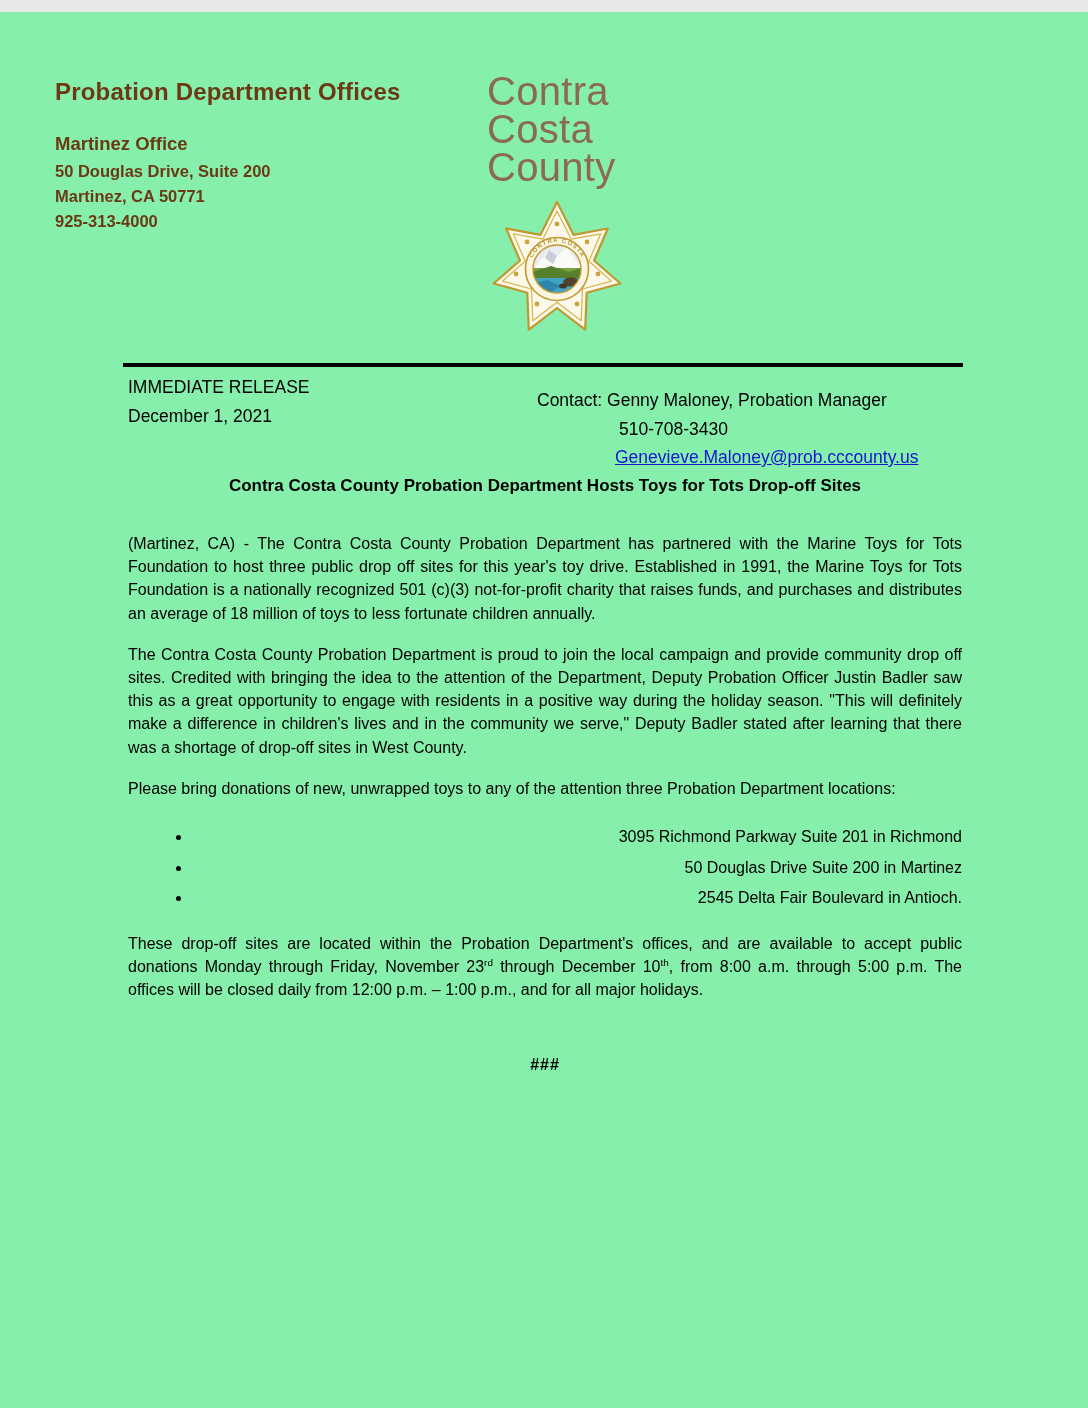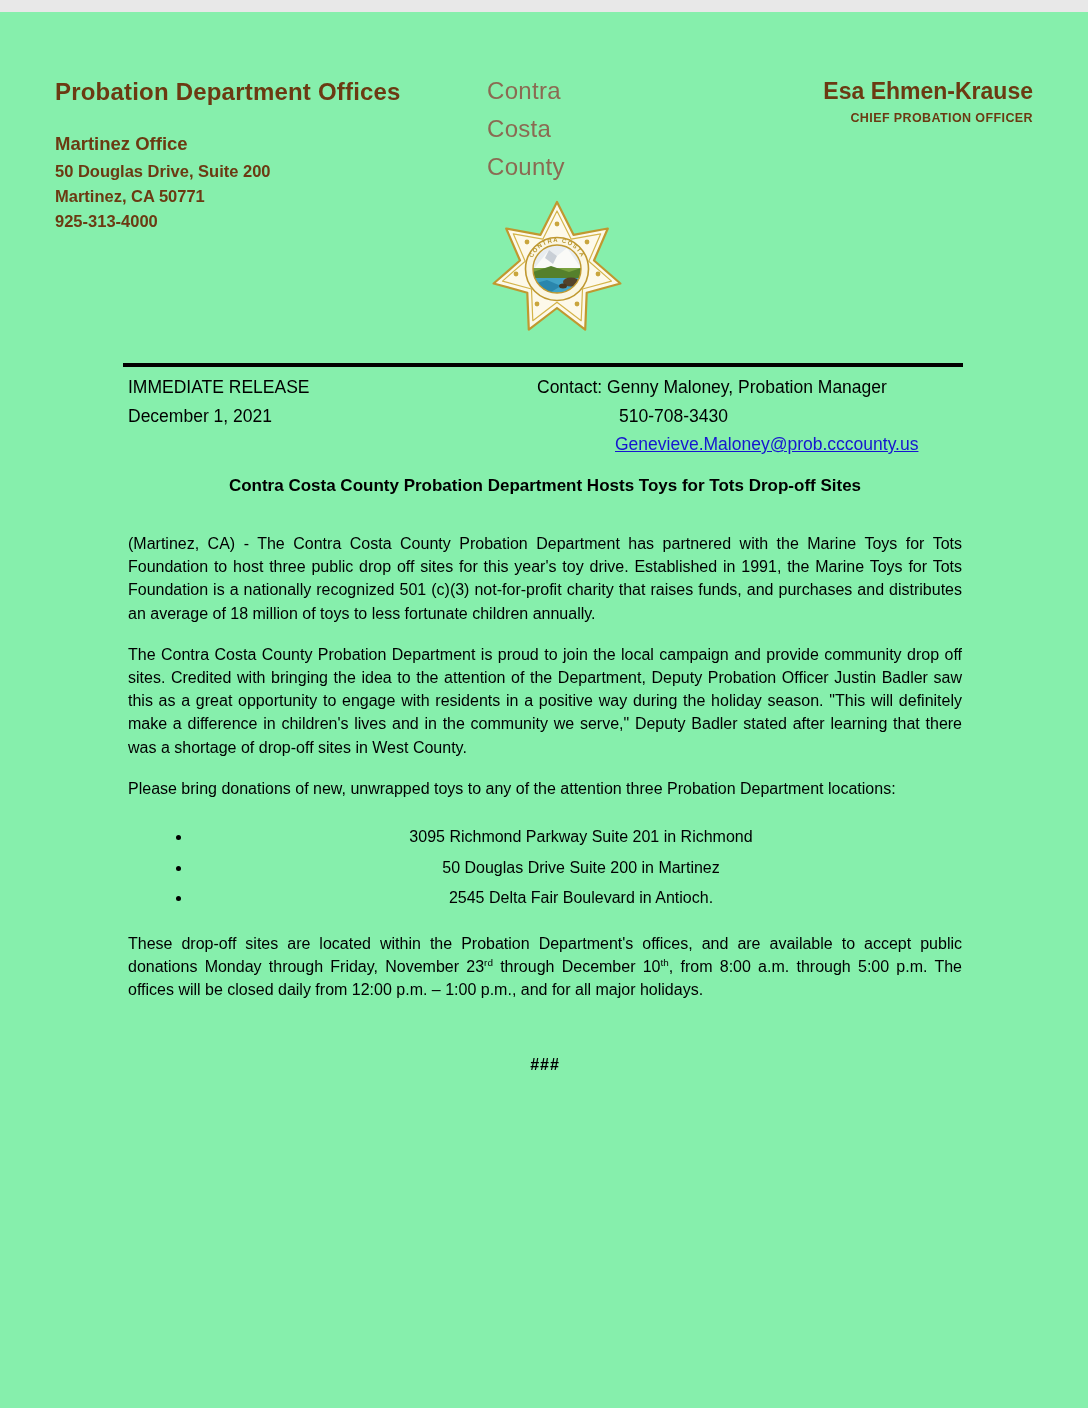--- a/index.html
+++ b/index.html
@@ -15,43 +15,43 @@
     color: #000;
   }
 
   
   .hdr-left { position: absolute; left: 55px; top: 66px; color: #6b3a12; }
   .hdr-left .dept-title { font-size: 24px; font-weight: 700; letter-spacing: 0.2px; }
   .hdr-left .office { font-size: 18.5px; font-weight: 700; margin-top: 27px; }
   .hdr-left .addr { font-size: 16.5px; font-weight: 700; line-height: 25px; margin-top: 4px; }
 
   
-  .logo-words { position: absolute; left: 487px; top: 60px; color: #8b6a52; font-size: 24px; line-height: 38px; font-weight: 400; letter-spacing: 0.3px; }
+  .logo-words { position: absolute; left: 487px; top: 60px; color: #8b6a52; font-size: 40px; line-height: 38px; font-weight: 400; letter-spacing: 0.3px; }
   .seal { position: absolute; left: 491px; top: 186px; }
 
   
   .hdr-right { position: absolute; right: 55px; top: 66px; text-align: right; color: #6b3a12; }
   .hdr-right .chief-name { font-size: 23px; font-weight: 600; }
   .hdr-right .chief-role { font-size: 12.5px; font-weight: 700; letter-spacing: 0.4px; margin-top: 6px; }
 
   
   .rule { position: absolute; left: 123px; top: 351px; width: 840px; height: 4px; background: #000; }
   .rel-left { position: absolute; left: 128px; top: 361px; font-size: 17.5px; line-height: 28.5px; }
-  .rel-right { position: absolute; left: 537px; top: 361px; font-size: 17.5px; line-height: 28.5px; }
+  .rel-right { position: absolute; left: 537px; top: 374px; font-size: 17.5px; line-height: 28.5px; }
   .rel-right .phone { padding-left: 82px; }
   .rel-right .email { padding-left: 78px; }
   .email a { color: #1616cf; text-decoration: underline; cursor: pointer; }
 
   
   .headline { position: absolute; left: 128px; top: 464px; width: 834px; text-align: center; font-size: 17px; font-weight: 700; }
   .body-copy { position: absolute; left: 128px; top: 520px; width: 834px; font-size: 16px; line-height: 23.2px; }
   .body-copy p { text-align: justify; margin-bottom: 18px; }
   .body-copy sup { font-size: 0.62em; vertical-align: super; line-height: 0; }
   ul.locs { list-style: disc; margin: 22px 0 18px 40px; padding-left: 24px; }
-  ul.locs li { line-height: 30.5px; padding-left: 8px; text-align: center; }
+  ul.locs li { line-height: 30.5px; padding-left: 8px; text-align: right; }
   .end-mark { text-align: center; font-weight: 700; margin-top: 52px; letter-spacing: 1px; }
 </style>
 </head>
 <body>
 
 <div class="page">
 
   <div class="hdr-left">
     <div class="dept-title">Probation Department Offices</div>
     <div class="office">Martinez Office</div>
@@ -105,24 +105,20 @@
       <rect x="42" y="70" width="48" height="12" fill="#7aa23f"></rect>
       <polygon points="42,74 60,68 78,74 90,70 90,82 42,82" fill="#55802c"></polygon>
       <rect x="42" y="80" width="48" height="15" fill="#42a3c6"></rect>
       <polygon points="42,86 56,82 70,88 60,94 42,93" fill="#2a86ad"></polygon>
       <ellipse cx="80" cy="84" rx="8" ry="4.5" fill="#53422a"></ellipse>
       <ellipse cx="72" cy="88" rx="4" ry="2.5" fill="#453722"></ellipse>
     </g>
     <circle cx="66" cy="71" r="24" fill="none" stroke="#c0982f" stroke-width="1.4"></circle>
   </svg>
 
-  <div class="hdr-right">
-    <div class="chief-name">Esa Ehmen-Krause</div>
-    <div class="chief-role">CHIEF PROBATION OFFICER</div>
-  </div>
 
   <div class="rule"></div>
 
   <div class="rel-left">
     <div>IMMEDIATE RELEASE</div>
     <div>December 1, 2021</div>
   </div>
   <div class="rel-right">
     <div>Contact: Genny Maloney, Probation Manager</div>
     <div class="phone">510-708-3430</div>

